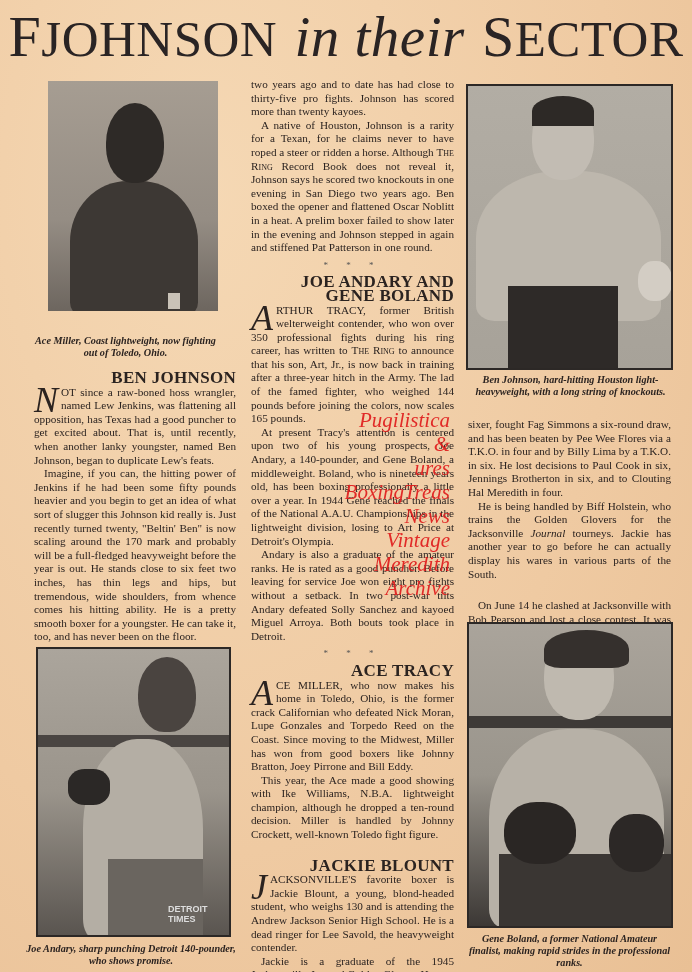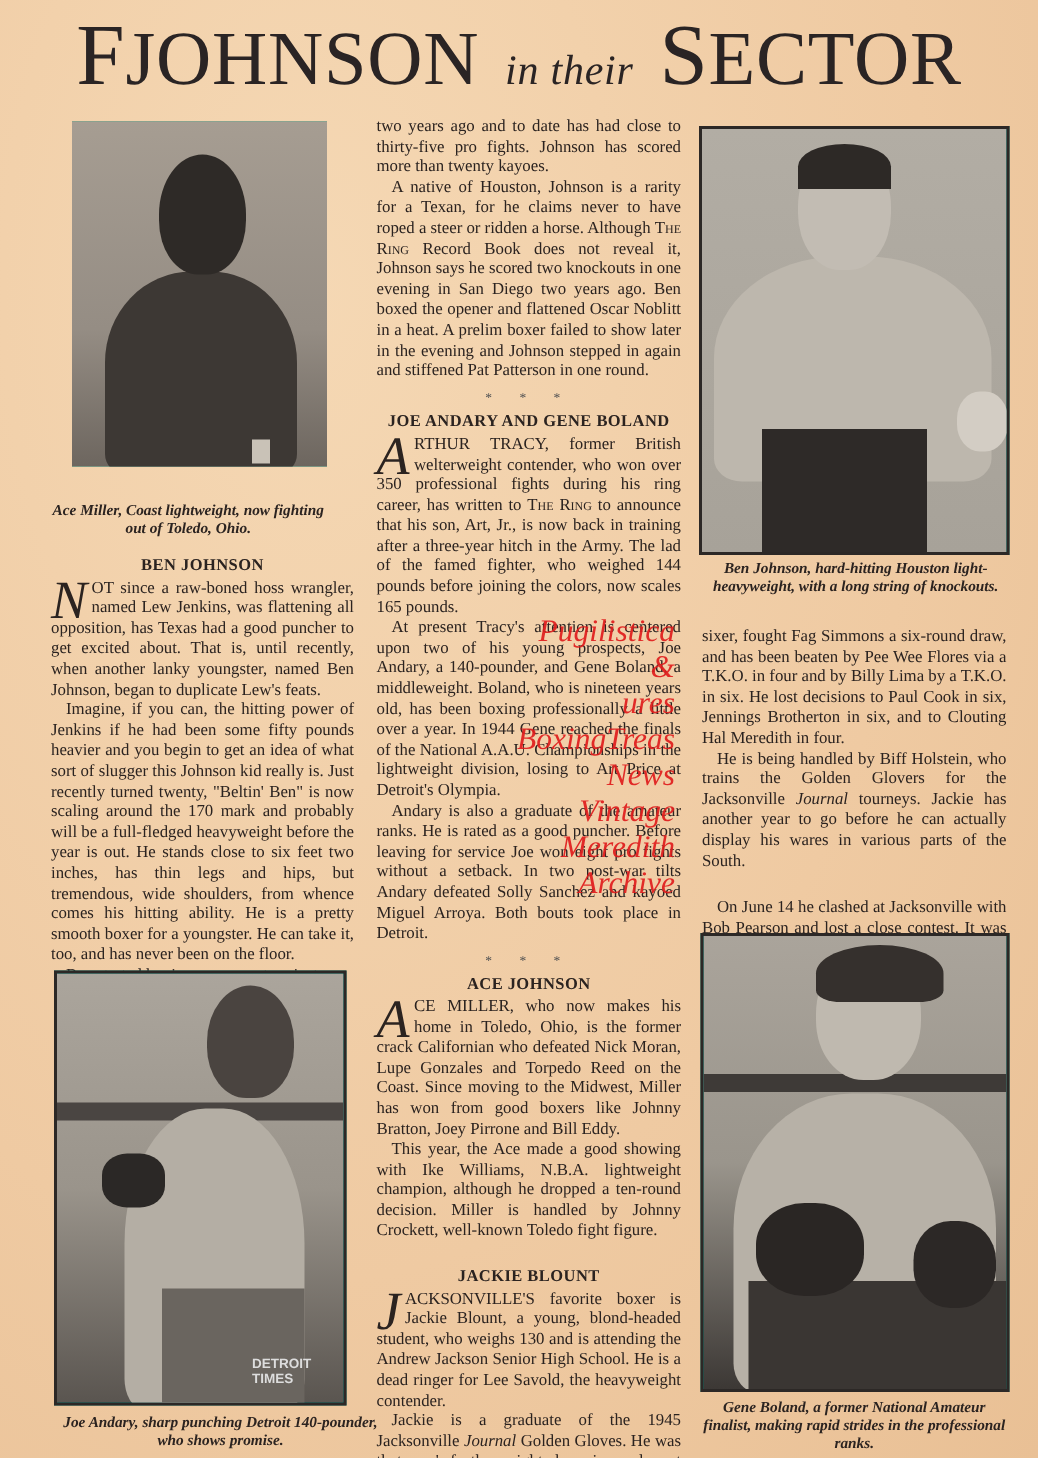--- a/index.html
+++ b/index.html
@@ -8,31 +8,31 @@
     background:#f1cfa8;
     background-image: radial-gradient(ellipse at 30% 20%, #f5d8b4 0%, #efcaa2 60%, #e9c095 100%);
     font-family:"Liberation Serif", "DejaVu Serif", serif;
     color:#2b2320;
   }
   .title {
     position:absolute; left:0; top:6px; width:692px; text-align:center;
     font-size:51px; line-height:62px; letter-spacing:0.5px; color:#2a2424; white-space:nowrap;
   }
   .title .big { font-size:58px; }
-  .title .it { font-style:italic; font-size:28px; margin:0 4px;text-align:center; }
+  .title .it { font-style:italic; font-size:57px; margin:0 4px;text-align:center; }
   .col { position:absolute; font-size:11.2px; line-height:13.6px; text-align:justify; }
   .col p { margin:0; text-indent:10px; }
   .col p.noind { text-indent:0; }
-  .head { text-align:center; font-weight:bold; font-size:11px; letter-spacing:0.3px; margin:3px 0 1px 0; }
+  .head { text-align:right; font-weight:bold; font-size:17px; letter-spacing:0.3px; margin:3px 0 1px 0; }
   .stars { text-align:center; font-size:9px; letter-spacing:8px; margin:4px 0 2px 0; color:#555; }
   .drop { float:left; font-size:36px; line-height:27px; font-style:italic; margin:1px 3px -2px 0; font-family:"Liberation Serif", serif; }
   .sc { font-variant:small-caps; }
   .photo {
     position:absolute; border:2px solid #2c2826;
-    background:#0f766e;
+    background:#0f172a;
     overflow:hidden;
   }
   .photo .bg { position:absolute; inset:0; background:linear-gradient(180deg,#a8a39b 0%,#8f8a83 55%,#3e3a38 100%); }
   .photo .head-shape { position:absolute; border-radius:50% 50% 45% 45%; }
   .photo .body-shape { position:absolute; border-radius:45% 45% 10% 10%; }
   .caption {
     position:absolute; text-align:center; font-style:italic; font-weight:bold;
     font-size:10.2px; line-height:12px; color:#2b2320;
   }
   .wm {
@@ -67,32 +67,32 @@
 
 <div class="photo" style="left:36px;top:647px;width:191px;height:286px;">
   <div class="bg" style="background:linear-gradient(180deg,#aba59c 0%,#9a948b 50%,#5a5550 100%);"></div>
   <div style="position:absolute;left:0;top:86px;width:100%;height:12px;background:#4a4542;"></div>
   <div class="body-shape" style="left:45px;top:90px;width:120px;height:200px;background:#b4aea4;"></div>
   <div style="position:absolute;left:70px;top:210px;width:95px;height:80px;background:#6a655f;"></div>
   <div class="head-shape" style="left:100px;top:8px;width:58px;height:75px;background:#4a4440;"></div>
   <div style="position:absolute;left:30px;top:120px;width:42px;height:36px;border-radius:40%;background:#2b2826;"></div>
   <div style="position:absolute;left:130px;top:255px;width:40px;font-size:9px;line-height:10px;color:#ddd;font-family:'Liberation Sans',sans-serif;font-weight:bold;">DETROIT TIMES</div>
 </div>
-<div class="caption" style="left:26px;top:943px;width:210px;margin-left:16px;">Joe Andary, sharp punching Detroit 140-pounder, who shows promise.</div>
+<div class="caption" style="left:26px;top:943px;width:210px;">Joe Andary, sharp punching Detroit 140-pounder, who shows promise.</div>
 
 <div class="col" style="left:251px;top:78px;width:203px;">
   <p class="noind">two years ago and to date has had close to thirty-five pro fights. Johnson has scored more than twenty kayoes.</p>
   <p><span>A native of Houston, Johnson is a rarity for a Texan, for he claims never to have roped a steer or ridden a horse. Although </span><span class="sc">The Ring</span><span> Record Book does not reveal it, Johnson says he scored two knockouts in one evening in San Diego two years ago. Ben boxed the opener and flattened Oscar Noblitt in a heat. A prelim boxer failed to show later in the evening and Johnson stepped in again and stiffened Pat Patterson in one round.</span></p>
   <div class="stars">* * *</div>
   <div class="head">JOE ANDARY AND GENE BOLAND</div>
   <p class="noind"><span class="drop">A</span><span>RTHUR TRACY, former British welterweight contender, who won over 350 professional fights during his ring career, has written to </span><span class="sc">The Ring</span><span> to announce that his son, Art, Jr., is now back in training after a three-year hitch in the Army. The lad of the famed fighter, who weighed 144 pounds before joining the colors, now scales 165 pounds.</span></p>
   <p>At present Tracy's attention is centered upon two of his young prospects, Joe Andary, a 140-pounder, and Gene Boland, a middleweight. Boland, who is nineteen years old, has been boxing professionally a little over a year. In 1944 Gene reached the finals of the National A.A.U. Championships in the lightweight division, losing to Art Price at Detroit's Olympia.</p>
   <p>Andary is also a graduate of the amateur ranks. He is rated as a good puncher. Before leaving for service Joe won eight pro fights without a setback. In two post-war tilts Andary defeated Solly Sanchez and kayoed Miguel Arroya. Both bouts took place in Detroit.</p>
   <div class="stars">* * *</div>
-  <div class="head">ACE JOHNSON</div>
+  <div class="head">ACE TRACY</div>
   <p class="noind"><span class="drop">A</span><span>CE MILLER, who now makes his home in Toledo, Ohio, is the former crack Californian who defeated Nick Moran, Lupe Gonzales and Torpedo Reed on the Coast. Since moving to the Midwest, Miller has won from good boxers like Johnny Bratton, Joey Pirrone and Bill Eddy.</span></p>
   <p>This year, the Ace made a good showing with Ike Williams, N.B.A. lightweight champion, although he dropped a ten-round decision. Miller is handled by Johnny Crockett, well-known Toledo fight figure.</p>
   <div style="height:14px;"></div>
   <div class="head">JACKIE BLOUNT</div>
   <p class="noind"><span class="drop">J</span><span>ACKSONVILLE'S favorite boxer is Jackie Blount, a young, blond-headed student, who weighs 130 and is attending the Andrew Jackson Senior High School. He is a dead ringer for Lee Savold, the heavyweight contender.</span></p>
   <p><span>Jackie is a graduate of the 1945 Jacksonville </span><i>Journal</i><span> Golden Gloves. He was that year's featherweight champion and went to New York's Ridgewood Grove, where he tangled with Nick Napopi, losing to the latter. Since turning pro, Blount has defeated Tom Peavy by kayoes in the first and fourth rounds, and has knocked out Dick Boylston in four, Eddie Webb in one and three, Joe Kanana in three, and Kierce Jones in one. He won decisions over Carl McKinney in two ten-rounders and a</span></p>
 </div>
 
 <div class="photo" style="left:466px;top:84px;width:203px;height:282px;">
   <div class="bg" style="background:linear-gradient(180deg,#b2ada4 0%,#a7a299 100%);"></div>

